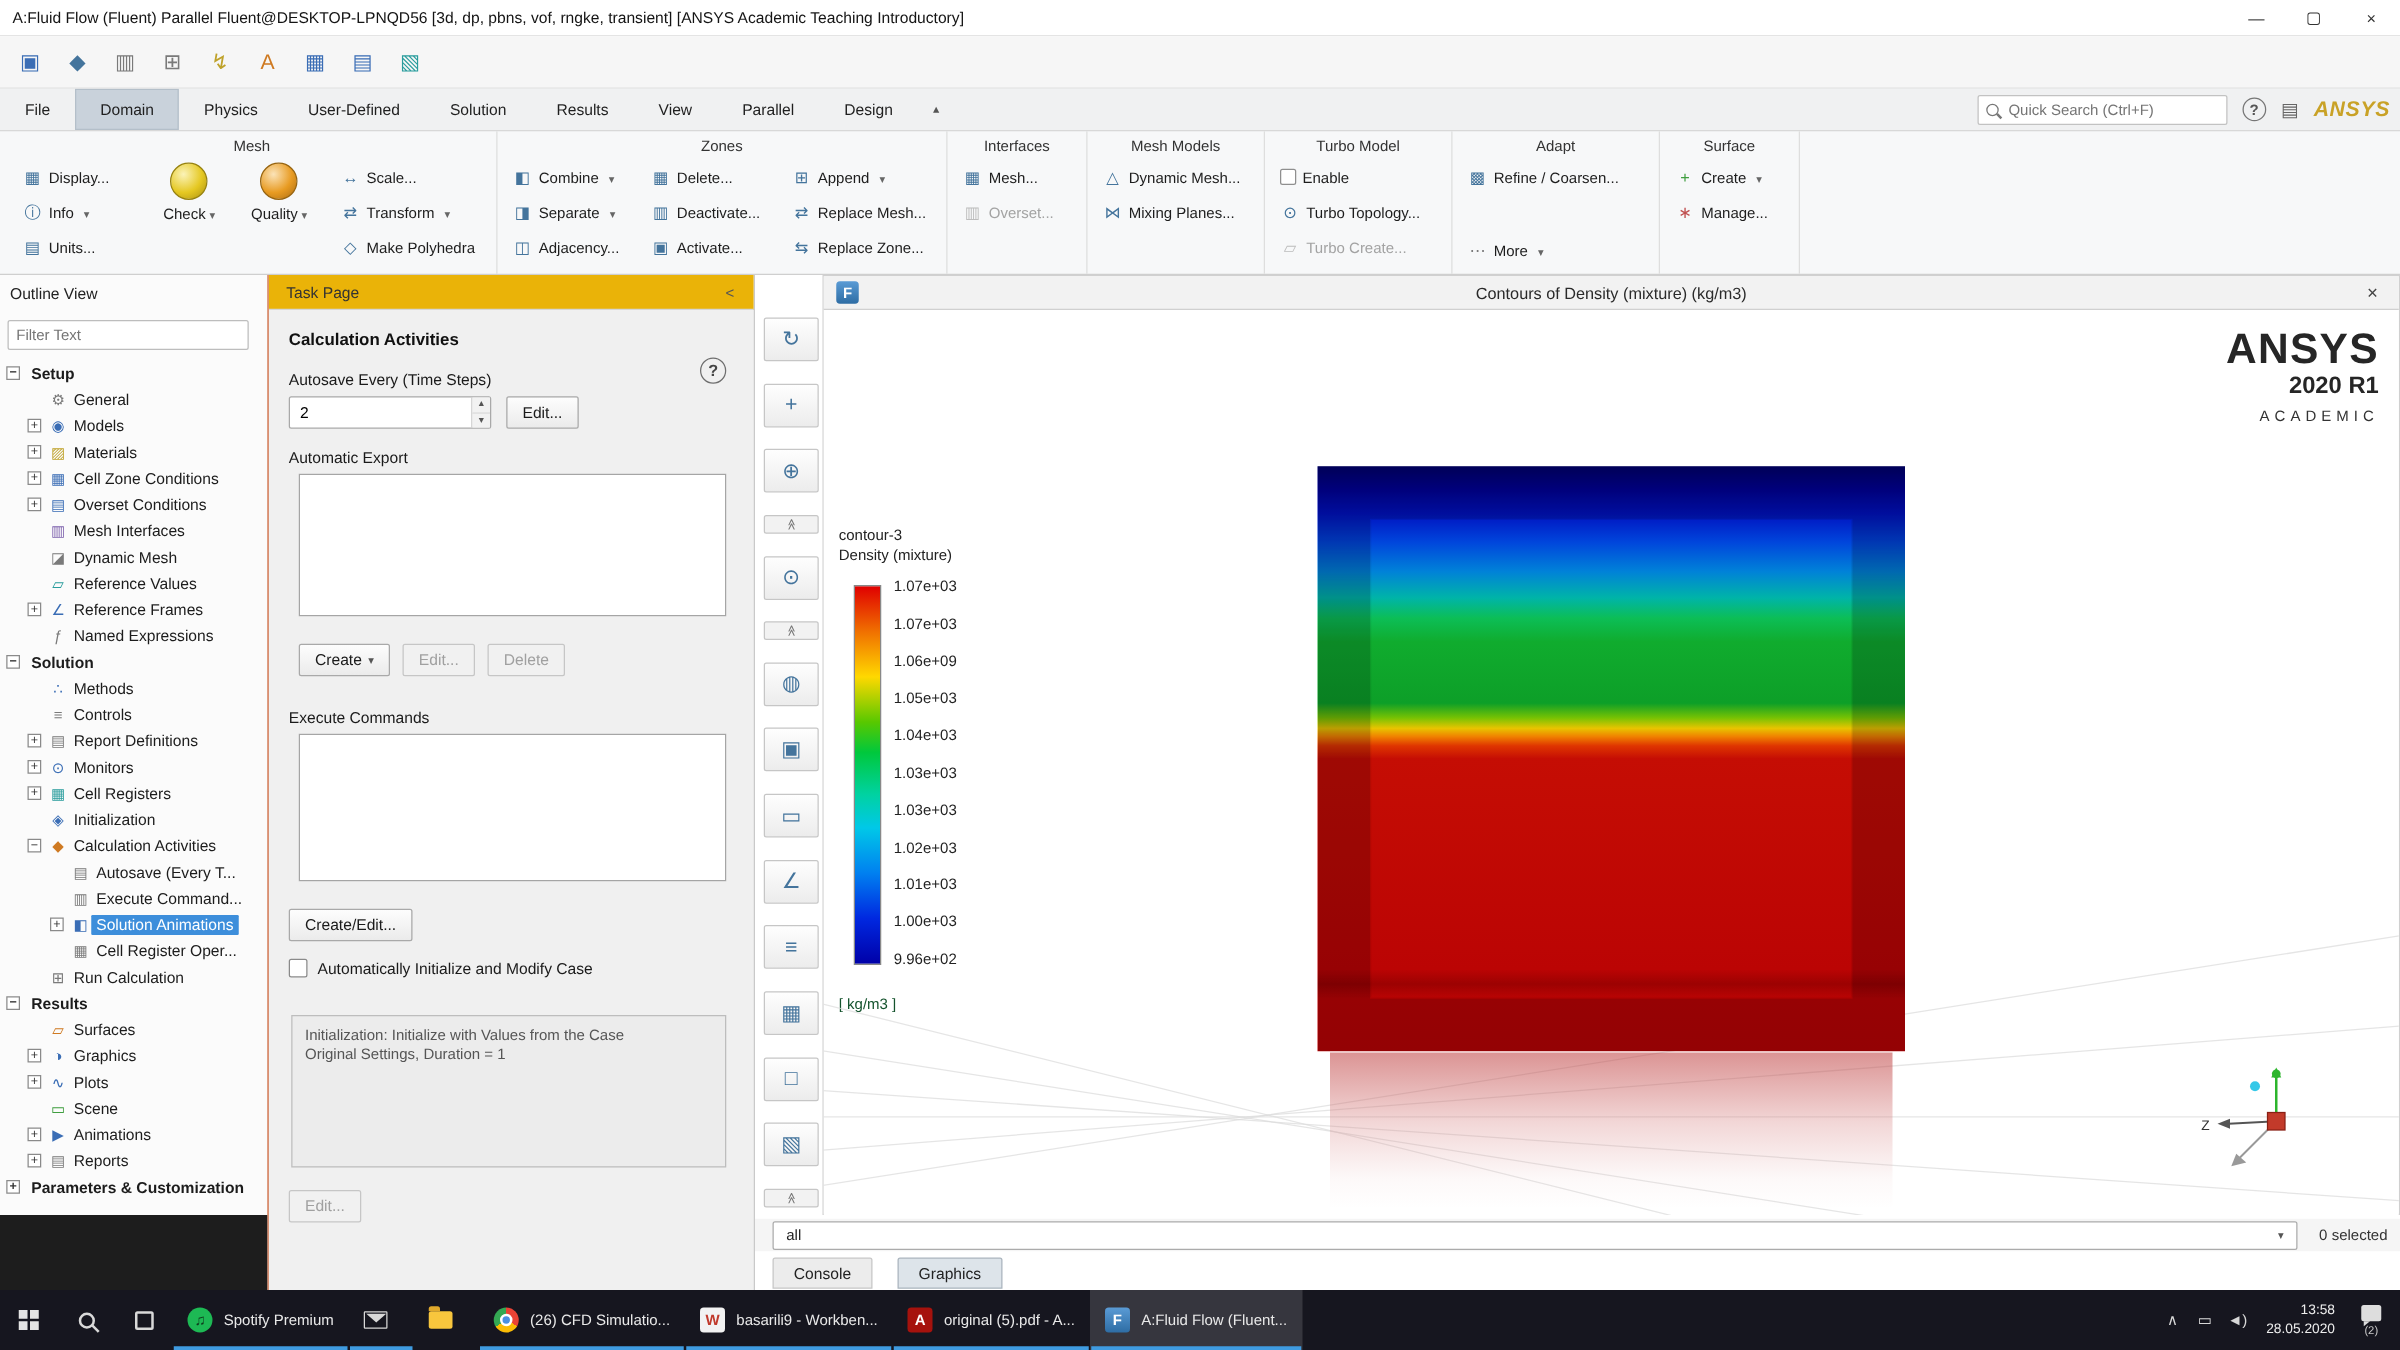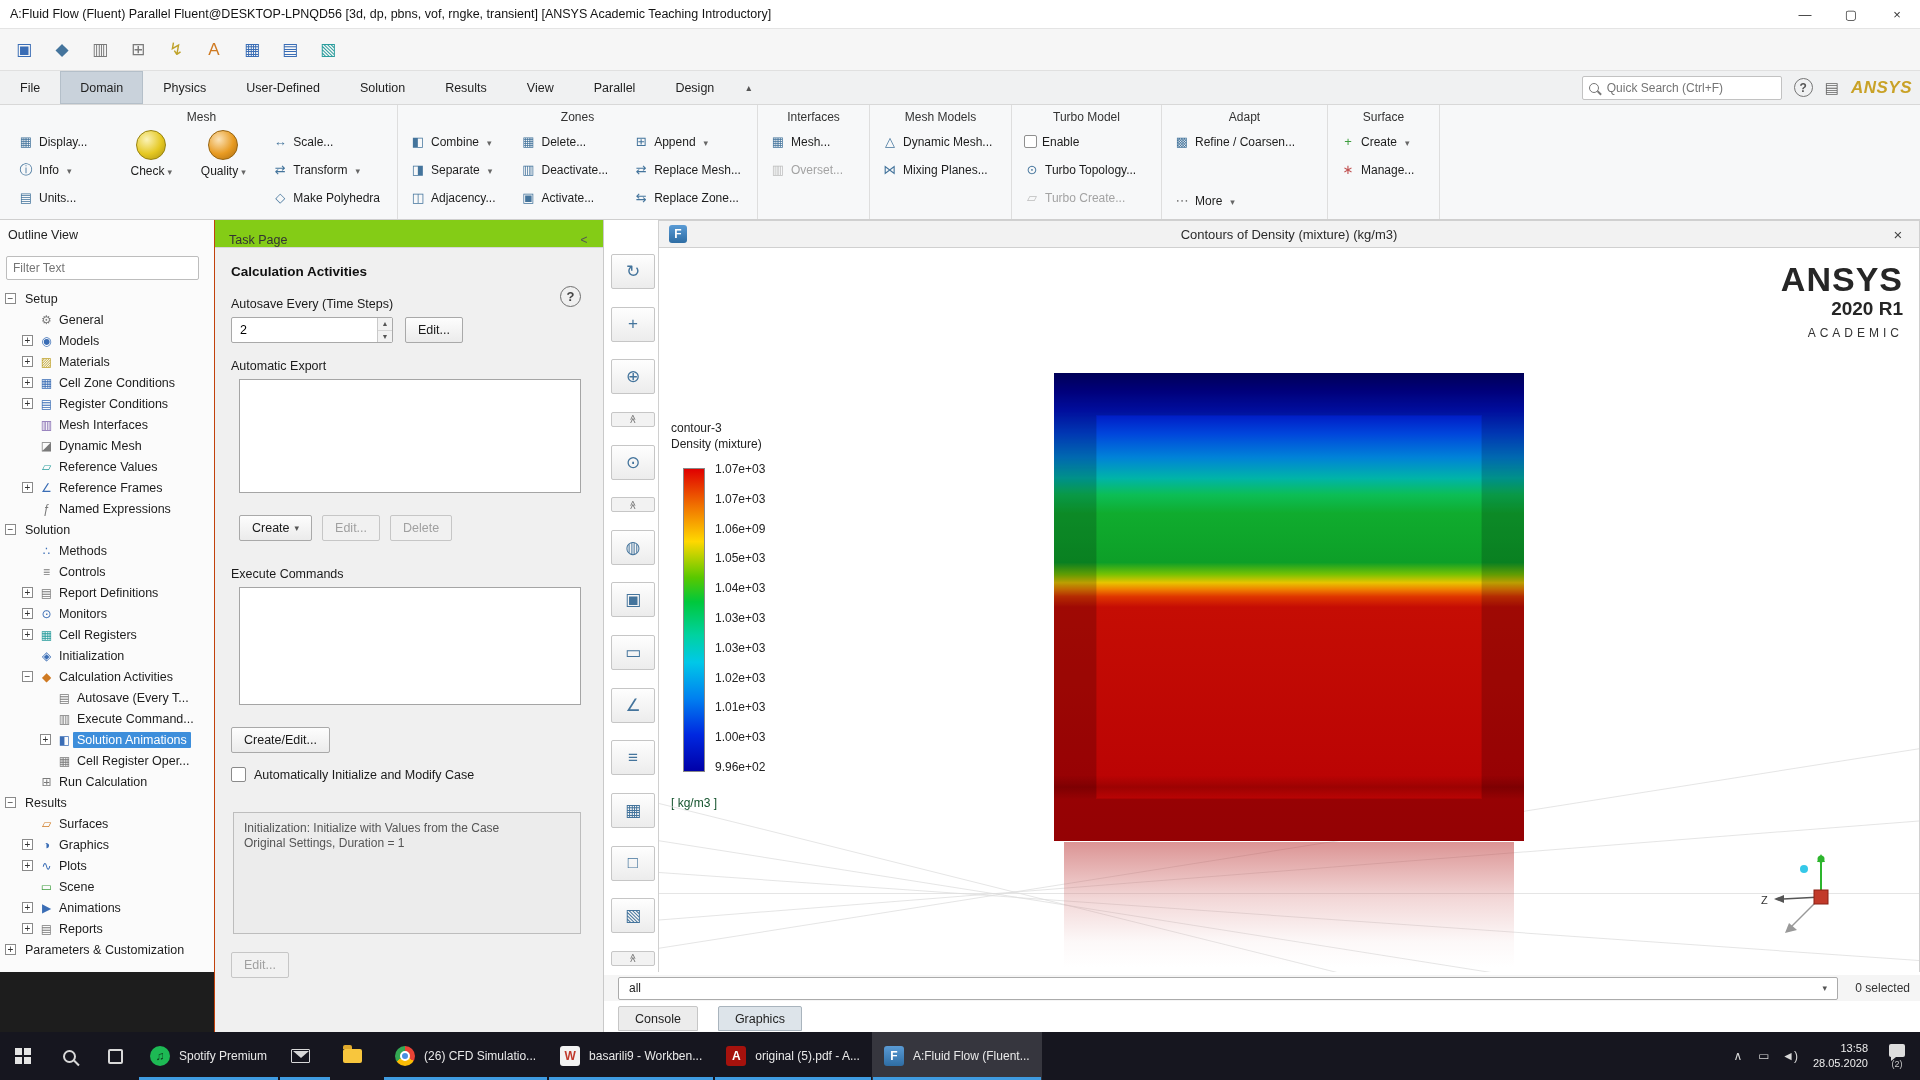--- a/index.html
+++ b/index.html
@@ -61,36 +61,36 @@
   [data-color="green"]{color:#3f9e3f}
   [data-color="purple"]{color:#7e62ad}
   [data-color="red"]{color:#c05050}
 
   
   .outline{position:absolute;left:0;top:220px;width:215px;bottom:48px;background:#fbfbfb;border-right:1px solid #c2410c;overflow:hidden}
   .outline-title{padding:8px 0 0 8px;font-size:12.5px;color:#222}
   .filter-input{display:block;margin:14px 10px 0 6px;width:193px;height:24px;border:1px solid #bdbdbd;border-radius:2px;padding:0 6px;font-size:12px;outline:none}
   .tree{margin-top:8px}
   .tree-row{height:21px;display:flex;align-items:center;font-size:12.5px;color:#1c1c1c;white-space:nowrap;overflow:hidden}
-  .tree-row[data-indent="0"]{padding-left:5px;font-weight:normal}
+  .tree-row[data-indent="0"]{padding-left:5px;font-weight:bold}
   .tree-row[data-indent="1"]{padding-left:22px}
   .tree-row[data-indent="2"]{padding-left:40px}
   .expander{width:11px;height:11px;border:1px solid #8a8a8a;background:#fff;color:#333;font-size:10px;line-height:9px;text-align:center;margin-right:5px;flex:none}
   .tree-row[data-expander="plus"] .expander::before{content:"+"}
   .tree-row[data-expander="minus"] .expander::before{content:"−"}
   .tree-row[data-expander="none"] .expander{visibility:hidden}
   .ticon{width:17px;text-align:center;font-size:12px;flex:none}
   .ticon:empty{display:none}
   .tlabel{padding:1px 4px;border-radius:1px}
   .tree-row[data-selected="true"] .tlabel{background:#3d8edb;color:#fff}
   .outline-footer{position:absolute;left:0;right:0;bottom:0;height:60px;background:#1d1d1d}
 
   
   .taskpage{position:absolute;left:215px;top:220px;width:389px;bottom:48px;background:#f0f0f0;border-right:1px solid #c9c9c9;overflow:hidden}
-  .tp-head{height:28px;background:#84cc16;border-bottom:1px solid #d6d6d6;display:flex;align-items:flex-end;padding:0 10px 0 14px;font-size:12.5px;color:#333}
+  .tp-head{height:28px;background:#eab308;border-bottom:1px solid #d6d6d6;display:flex;align-items:center;padding:0 10px 0 14px;font-size:12.5px;color:#333}
   .tp-collapse{margin-left:auto;font-size:12px;color:#555;width:18px;text-align:center}
   .tp-body{position:relative;padding:12px 16px 0;height:calc(100% - 28px)}
   .tp-heading{font-size:13.5px;font-weight:bold;color:#111;margin:4px 0 18px}
   .tp-help{position:absolute;right:22px;top:38px;width:21px;height:21px;border-radius:50%;border:1.5px solid #6f6f6f;color:#444;font-weight:bold;font-size:13px;display:flex;align-items:center;justify-content:center}
   .tp-label{font-size:12.5px;color:#1a1a1a;margin-bottom:6px}
   .tp-row{display:flex;align-items:center;gap:12px;margin-bottom:16px}
   .spinwrap{position:relative;width:162px}
   .tp-input{width:162px;height:26px;border:1px solid #a9a9a9;border-radius:2px;background:#fff;font-size:12.5px;padding:0 18px 0 8px;outline:none}
   .spinner{position:absolute;right:1px;top:1px;width:15px;height:24px;display:flex;flex-direction:column;border-left:1px solid #c9c9c9}
   .spin-up,.spin-down{flex:1;display:flex;align-items:center;justify-content:center;font-size:7px;color:#555;background:#f2f2f2}
@@ -541,21 +541,21 @@
 
       <div class="tree-row" data-indent="1" data-expander="plus">
         <span class="expander"></span>
         <span class="ticon" data-color="blue">▦</span>
         <span class="tlabel">Cell Zone Conditions</span>
       </div>
 
       <div class="tree-row" data-indent="1" data-expander="plus">
         <span class="expander"></span>
         <span class="ticon" data-color="blue">▤</span>
-        <span class="tlabel">Register Conditions</span>
+        <span class="tlabel">Overset Conditions</span>
       </div>
 
       <div class="tree-row" data-indent="1" data-expander="none">
         <span class="expander"></span>
         <span class="ticon" data-color="purple">▥</span>
         <span class="tlabel">Mesh Interfaces</span>
       </div>
 
       <div class="tree-row" data-indent="1" data-expander="none">
         <span class="expander"></span>

